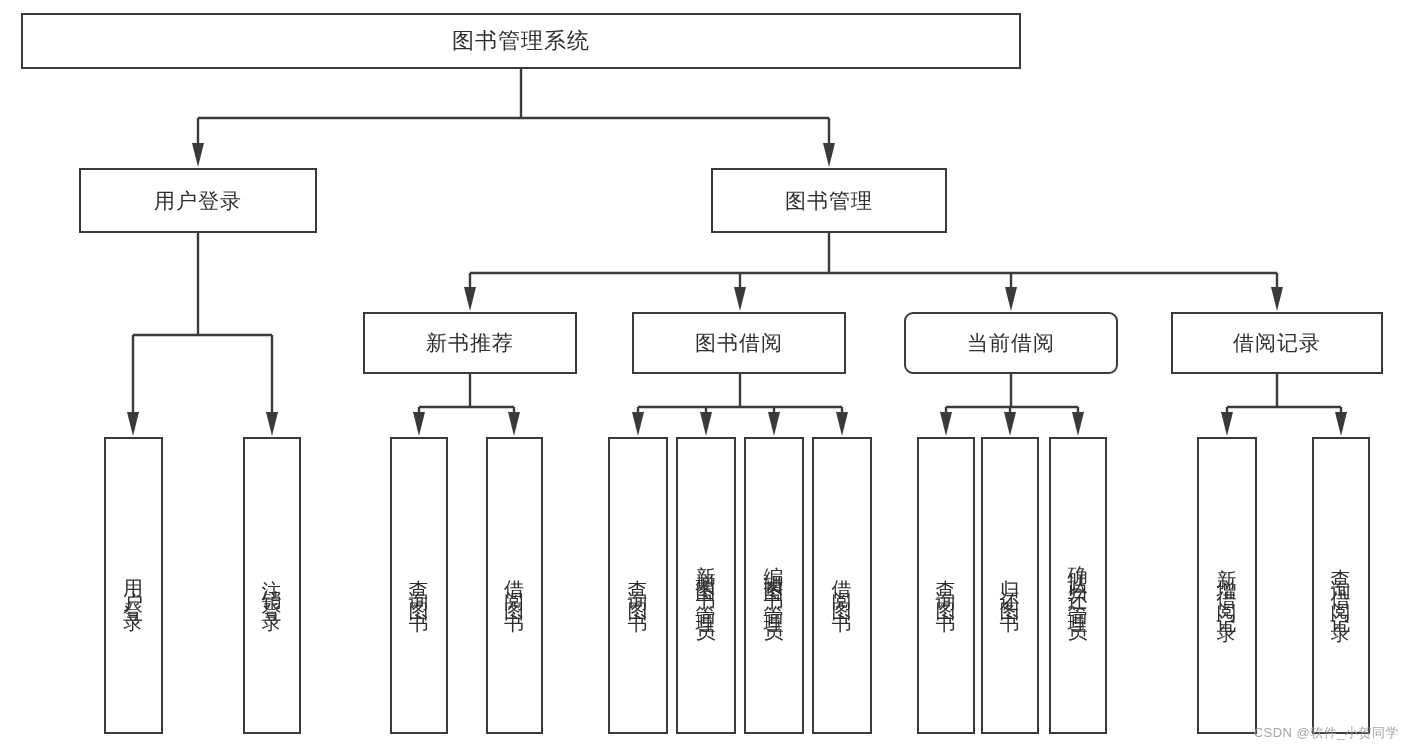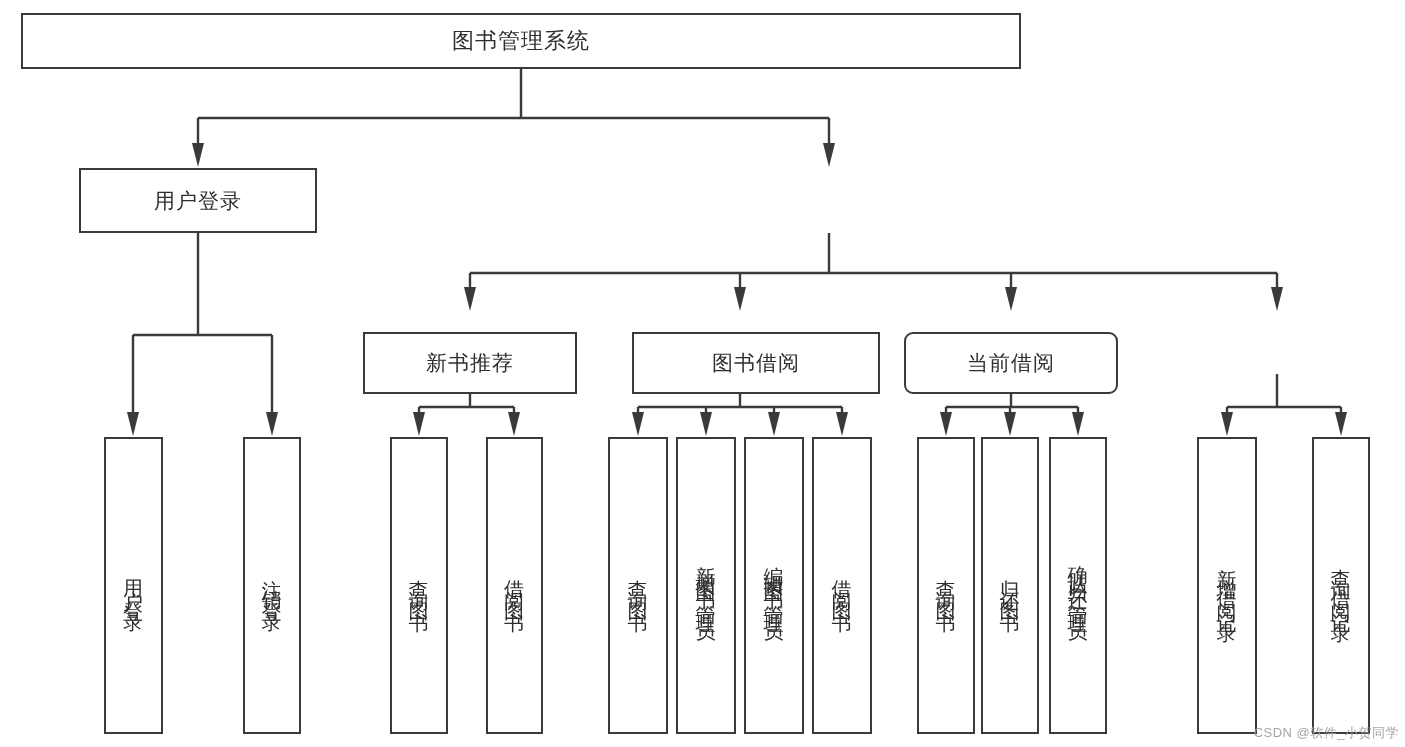--- a/index.html
+++ b/index.html
@@ -40,21 +40,20 @@
   .root-box .hlabel {
     font-size: 22px;
   }
   .lvl2 {
     top: 168px;
     height: 65px;
   }
   .lvl3 {
     top: 312px;
     height: 62px;
-    margin-top: 20px;
   }
   .leaf {
     top: 437px;
     height: 297px;
   }
   .vtext {
     writing-mode: vertical-rl;
     font-size: 20px;
     letter-spacing: 11px;
     line-height: 1;
@@ -149,30 +148,36 @@
     </g>
   </svg>
 
   <div class="box root-box" style="left:21px; top:13px; width:1000px; height:56px;">
     <span class="hlabel">图书管理系统</span>
   </div>
 
   <div class="box lvl2" style="left:79px; width:238px;">
     <span class="hlabel">用户登录</span>
   </div>
+  <div class="box lvl2" style="left:711px; width:236px;">
+    <span class="hlabel">图书管理</span>
+  </div>
 
   <div class="box lvl3" style="left:363px; width:214px;">
     <span class="hlabel">新书推荐</span>
   </div>
-  <div class="box lvl3" style="left:632px; width:248px;">
+  <div class="box lvl3" style="left:632px; width:214px;">
     <span class="hlabel">图书借阅</span>
   </div>
   <div class="box lvl3" style="left:904px; width:214px;border-radius:9px;">
     <span class="hlabel">当前借阅</span>
   </div>
+  <div class="box lvl3" style="left:1171px; width:212px;">
+    <span class="hlabel">借阅记录</span>
+  </div>
 
   <div class="box leaf" style="left:104px; width:59px;">
     <span class="vtext">用户登录</span>
   </div>
   <div class="box leaf" style="left:243px; width:58px;">
     <span class="vtext">注销登录</span>
   </div>
 
   <div class="box leaf" style="left:390px; width:58px;">
     <span class="vtext">查询图书</span>

